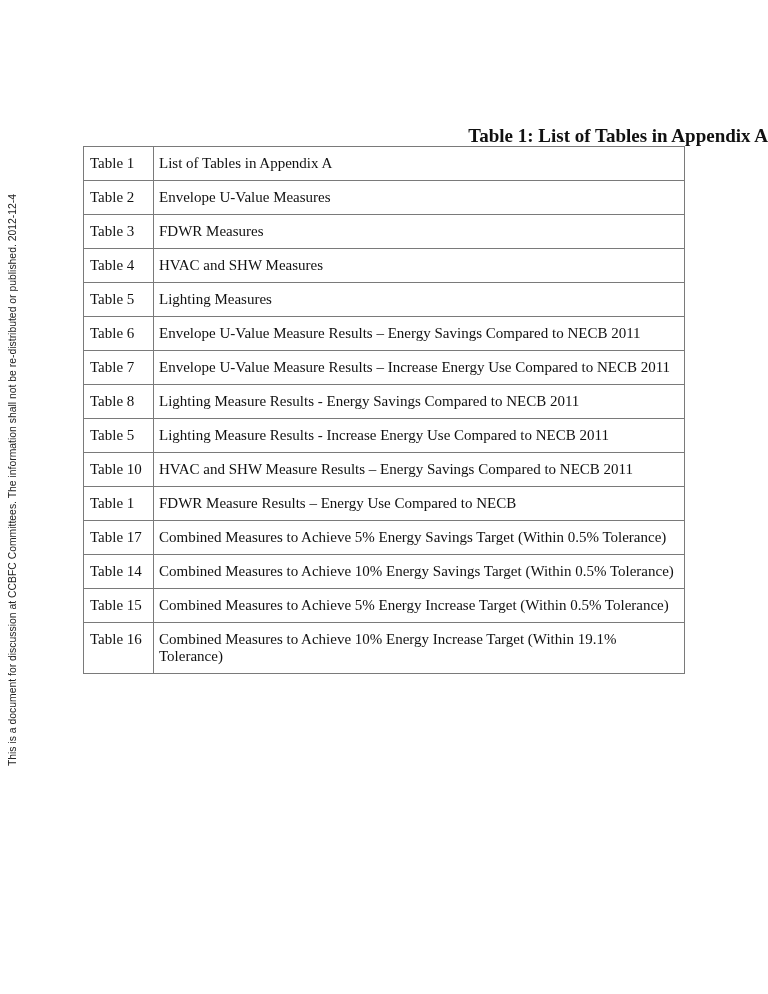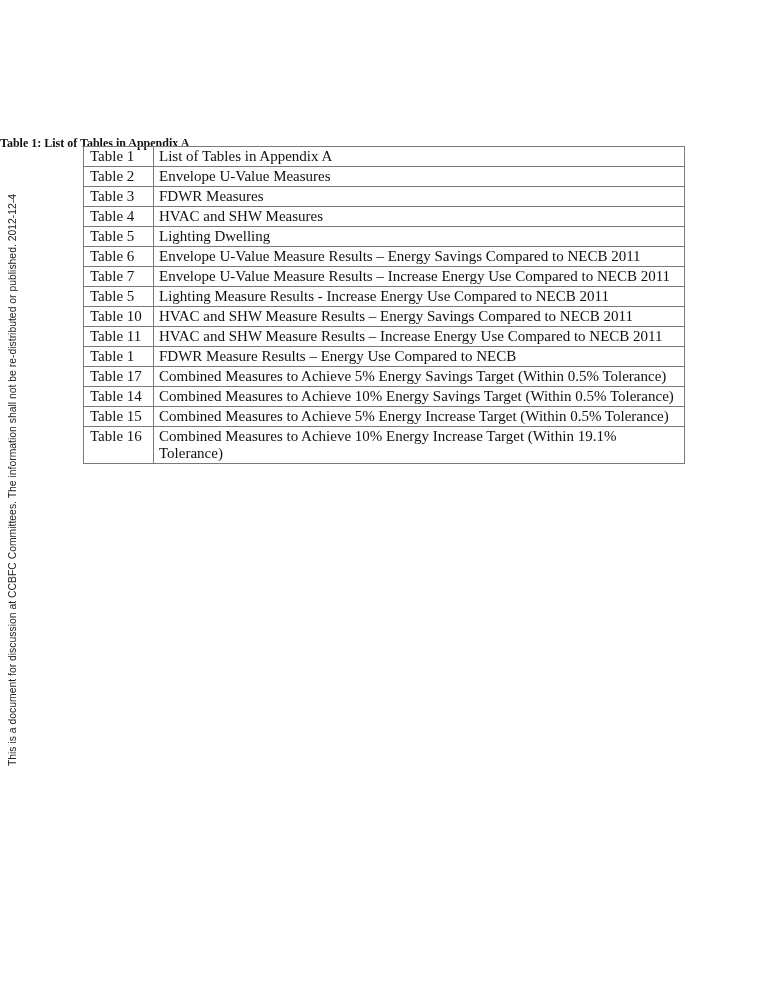--- a/index.html
+++ b/index.html
@@ -12,28 +12,28 @@
       left: 10px; top: 480px;
       transform: translate(-50%, -50%) rotate(-90deg);
       transform-origin: center center;
       white-space: nowrap;
       font-family: "Liberation Sans", "DejaVu Sans", sans-serif;
       font-size: 10.4px; color: #222;
       left: 12px;
     }
     .title {
       position: absolute; left: 0; width: 768px; top: 127px;
-      text-align: left; font-weight: bold; font-size: 12px; line-height: 18px; margin-top: 7px;
+      text-align: right; font-weight: bold; font-size: 19px; line-height: 18px;
     }
     table.list {
       position: absolute; left: 83px; top: 146px; width: 602px;
       border-collapse: collapse; font-size: 15px;
     }
     table.list td {
-      border: 1px solid #7a7a7a; padding: 1px 5px; vertical-align: top;
+      border: 1px solid #7a7a7a; padding: 8px 5px; vertical-align: top;
       line-height: 17px; height: 17px;
     }
     table.list td.num { width: 59px; padding-left: 6px; padding-right: 4px; white-space: nowrap; }
     table.list td.desc { padding-left: 5px; }
   </style>
 </head>
 <body>
 
 <div class="watermark">This is a document for discussion at CCBFC Committees.  The information shall not be re-distributed or published. 2012-12-4</div>
 
@@ -52,41 +52,41 @@
     <tr>
         <td class="num">Table 3</td>
         <td class="desc">FDWR Measures</td>
       </tr>
     <tr>
         <td class="num">Table 4</td>
         <td class="desc">HVAC and SHW Measures</td>
       </tr>
     <tr>
         <td class="num">Table 5</td>
-        <td class="desc">Lighting Dwelling</td>
+        <td class="desc">Lighting Measures</td>
       </tr>
     <tr>
         <td class="num">Table 6</td>
         <td class="desc">Envelope U-Value Measure Results – Energy Savings Compared to NECB 2011</td>
       </tr>
     <tr>
         <td class="num">Table 7</td>
         <td class="desc">Envelope U-Value Measure Results – Increase Energy Use Compared to NECB 2011</td>
       </tr>
     <tr>
+        <td class="num">Table 8</td>
+        <td class="desc">Lighting Measure Results - Energy Savings Compared to NECB 2011</td>
+      </tr>
+    <tr>
         <td class="num">Table 5</td>
         <td class="desc">Lighting Measure Results - Increase Energy Use Compared to NECB 2011</td>
       </tr>
     <tr>
         <td class="num">Table 10</td>
         <td class="desc">HVAC and SHW Measure Results – Energy Savings Compared to NECB 2011</td>
-      </tr>
-    <tr>
-        <td class="num">Table 11</td>
-        <td class="desc">HVAC and SHW Measure Results – Increase Energy Use Compared to NECB 2011</td>
       </tr>
     <tr>
         <td class="num">Table 1</td>
         <td class="desc">FDWR Measure Results – Energy Use Compared to NECB</td>
       </tr>
     <tr>
         <td class="num">Table 17</td>
         <td class="desc">Combined Measures to Achieve 5% Energy Savings Target (Within 0.5% Tolerance)</td>
       </tr>
     <tr>

